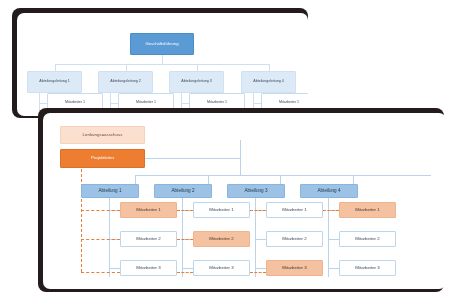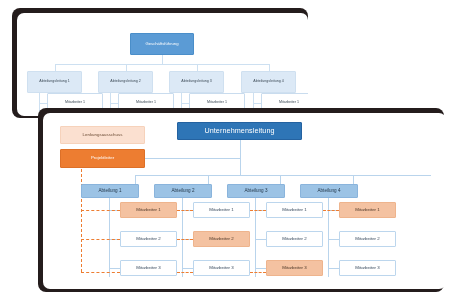--- a/index.html
+++ b/index.html
@@ -207,23 +207,20 @@
       <div class="dash-h" style="left:134px;top:159px;width:16px;"></div>
       <div class="dash-h" style="left:207px;top:159px;width:16px;"></div>
 
       <div class="node n-committee" style="left:17px;top:13px;width:85px;height:18px;">
         <span>Lenkungsausschuss</span>
       </div>
       <div class="node n-lead" style="left:17px;top:36px;width:85px;height:19px;">
         <span>Projektleiter</span>
       </div>
 
-      <div class="node n-top-front" style="left:134px;top:9px;width:125px;height:18px;">
-        <span>Unternehmensleitung</span>
-      </div>
 
       <div class="node n-dept-front" style="left:38px;top:71px;width:58px;height:14px;">
         <span>Abteilung 1</span>
       </div>
       <div class="node n-dept-front" style="left:111px;top:71px;width:58px;height:14px;">
         <span>Abteilung 2</span>
       </div>
       <div class="node n-dept-front" style="left:184px;top:71px;width:58px;height:14px;">
         <span>Abteilung 3</span>
       </div>

